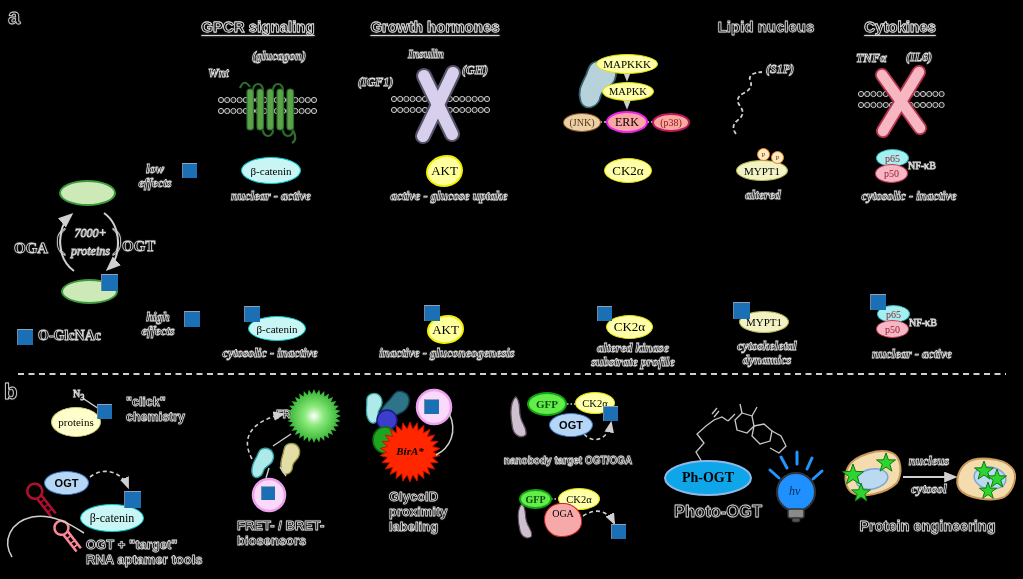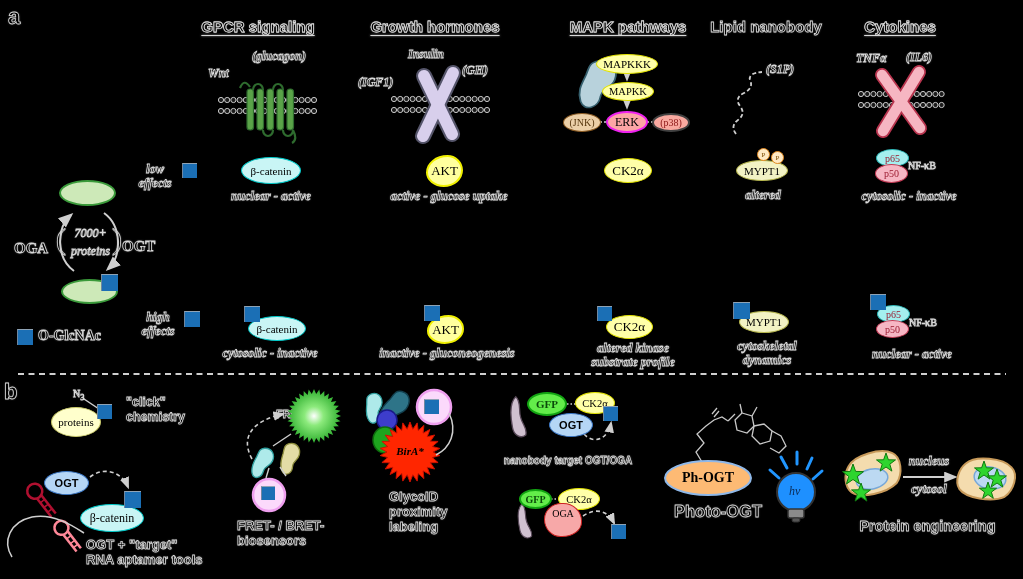--- a/index.html
+++ b/index.html
@@ -19,24 +19,24 @@
   .sq{position:absolute;background:#1b6fb5;border-top:1.5px solid #8fa3b5;border-left:1px solid #6f87a0;z-index:5;}
   .oval{position:absolute;display:flex;align-items:center;justify-content:center;border-radius:50%;
         font-family:"Liberation Serif",serif;color:#000;z-index:4;box-sizing:border-box;}
   .cyan{background:#c9f5f5;border:1.5px solid #00c9c9;}
   .yel{background:#ffffa8;border:1.5px solid #e0e000;}
   .paleyel{background:#f2f2c4;border:1.5px solid #b5b54d;}
   .p65{background:#a4efef;border:1.5px solid #2ab5b5;color:#9b1b30;}
   .p50{background:#f6b6c4;border:1.5px solid #c43b55;color:#9b1b30;}
   .tan{background:#ecd0a8;border:1.5px solid #8a5a22;color:#5a3a10;}
   .mag{background:#fca5a5;border:2px solid #ee22ee;}
-  .redell{background:#f9a9a0;border:2px solid #404040;color:#8a1515;}
+  .redell{background:#f9a9a0;border:2px solid #be185d;color:#8a1515;}
   .blueell{background:#b5d6f5;border:1.5px solid #3a76c4;font-family:"Liberation Sans",sans-serif;font-weight:bold;}
   .gfp{background:#63ed4a;border:2px solid #12a412;color:#0a4a0a;font-weight:bold;}
-  .phogt{background:#fdba74;border:2px solid #8fb8e8;font-weight:bold;}
+  .phogt{background:#0ea5e9;border:2px solid #8fb8e8;font-weight:bold;}
   .grn{background:#cde9b8;border:2px solid #3a9a3a;}
   .akt{position:absolute;display:flex;align-items:center;justify-content:center;z-index:4;
        background:#ffff9e;border:2px solid #f0f000;border-radius:58% 42% 52% 48%/55% 48% 52% 45%;
        font-family:"Liberation Serif",serif;box-sizing:border-box;}
   .ogab{position:absolute;display:flex;align-items:flex-start;justify-content:center;z-index:4;
        background:#f7a8a8;border:1.5px solid #cc2222;border-radius:48% 52% 55% 45%/50% 55% 45% 55%;
        font-family:"Liberation Serif",serif;box-sizing:border-box;padding-top:4px;}
   .pcirc{position:absolute;border-radius:50%;background:#ffe9c4;border:1.5px solid #e08820;z-index:5;
        display:flex;align-items:center;justify-content:center;font-size:7px;font-family:"Liberation Serif",serif;color:#7a4a00;}
   svg.overlay{position:absolute;left:0;top:0;z-index:1;}
@@ -279,22 +279,21 @@
     <polygon fill="#2ed52e" stroke="#0f7a0f" stroke-width="1" points="984.0,461.0 986.4,467.8 993.5,467.9 987.8,472.2 989.9,479.1 984.0,475.0 978.1,479.1 980.2,472.2 974.5,467.9 981.6,467.8"></polygon>
     <polygon fill="#2ed52e" stroke="#0f7a0f" stroke-width="1" points="997.0,469.0 999.4,475.8 1006.5,475.9 1000.8,480.2 1002.9,487.1 997.0,483.0 991.1,487.1 993.2,480.2 987.5,475.9 994.6,475.8"></polygon>
     <polygon fill="#2ed52e" stroke="#0f7a0f" stroke-width="1" points="988.0,482.0 990.1,488.1 996.6,488.2 991.4,492.1 993.3,498.3 988.0,494.6 982.7,498.3 984.6,492.1 979.4,488.2 985.9,488.1"></polygon>
   </g>
 </svg>
 
 <div class="gx b" style="left:8px;top:4px;font-size:22px;">a</div>
 
 <div class="gx hdr ctr" style="left:183px;top:18px;width:150px;">GPCR signaling</div>
 <div class="gx hdr ctr" style="left:355px;top:18px;width:160px;">Growth hormones</div>
-<div class="gx hdr ctr" style="left:553px;top:18px;width:150px;">MAPK pathways</div>
-<div class="gx hdr-nu ctr" style="left:706px;top:18px;width:120px;">Lipid nanobody</div>
+<div class="gx hdr-nu ctr" style="left:706px;top:18px;width:120px;">Lipid nucleus</div>
 <div class="gx hdr ctr" style="left:840px;top:18px;width:120px;">Cytokines</div>
 
 <div class="gx lig" style="left:252px;top:49px;">(glucagon)</div>
 <div class="gx lig" style="left:208px;top:66px;">Wnt</div>
 <div class="gx lig" style="left:408px;top:47px;">Insulin</div>
 <div class="gx lig" style="left:358px;top:75px;">(IGF1)</div>
 <div class="gx lig" style="left:462px;top:63px;">(GH)</div>
 <div class="gx lig" style="left:766px;top:62px;">(S1P)</div>
 <div class="gx lig" style="left:856px;top:51px;">TNFα</div>
 <div class="gx lig" style="left:906px;top:50px;">(IL6)</div>

